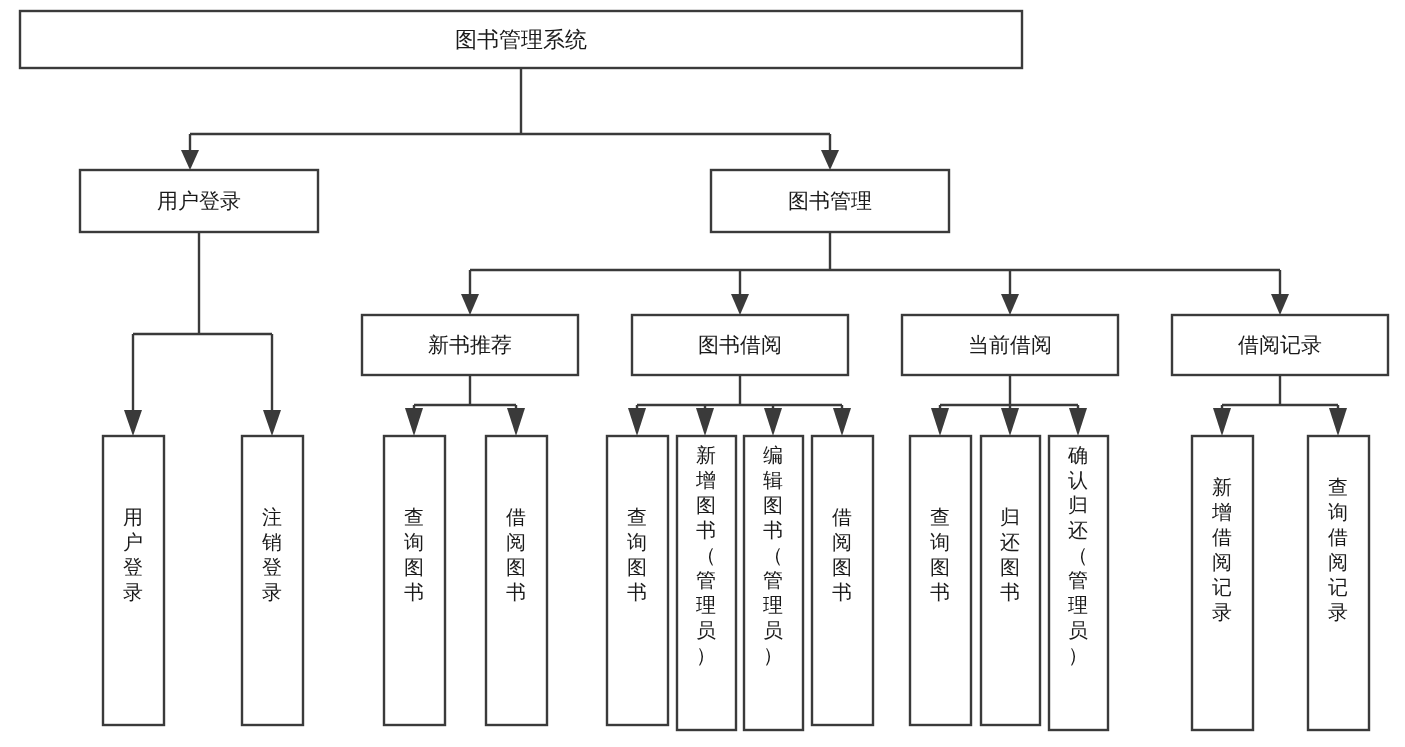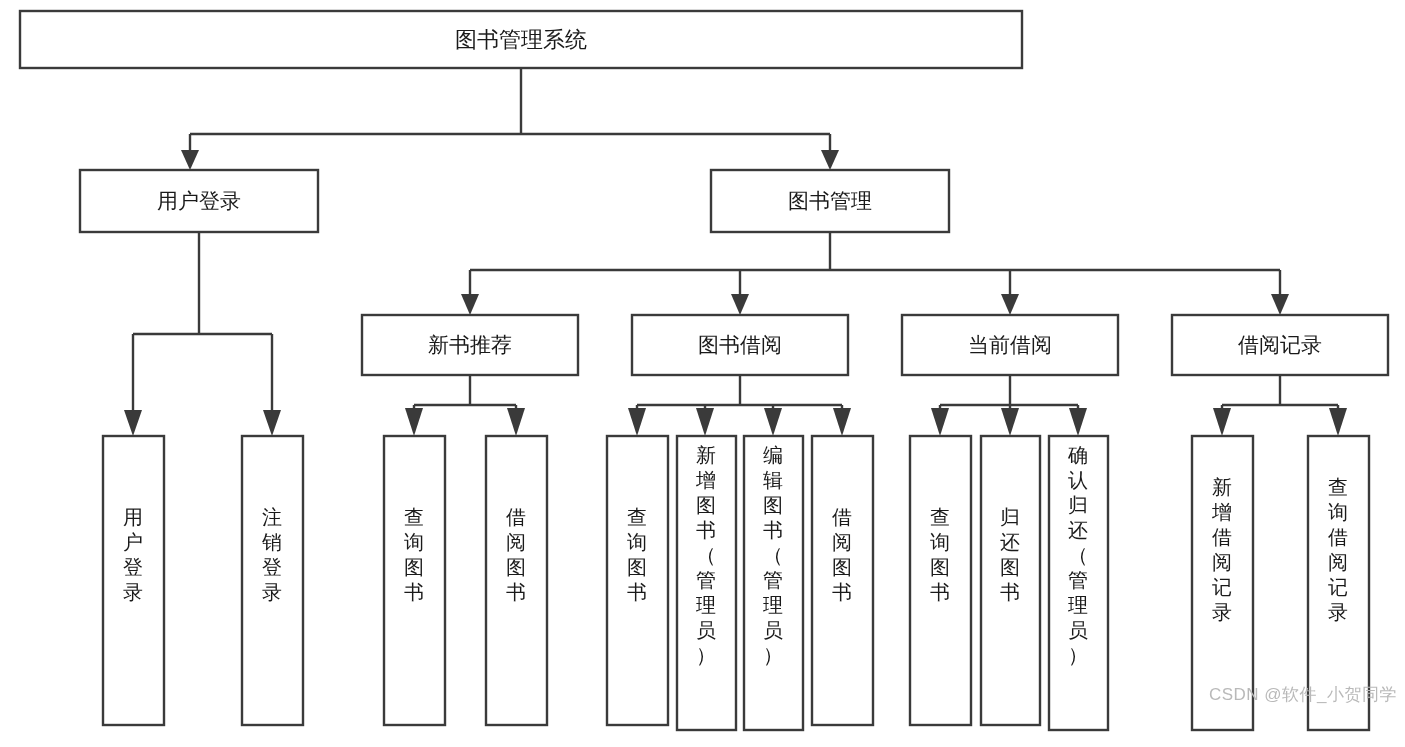--- a/index.html
+++ b/index.html
@@ -214,14 +214,13 @@
       <rect class="node-box" x="1192" y="436" width="61" height="294"></rect>
       <text class="leaf-label vtext" x="1222" y="494"><tspan x="1222" dy="0">新</tspan><tspan x="1222" dy="25">增</tspan><tspan x="1222" dy="25">借</tspan><tspan x="1222" dy="25">阅</tspan><tspan x="1222" dy="25">记</tspan><tspan x="1222" dy="25">录</tspan></text>
     </g>
     <g>
       <rect class="node-box" x="1308" y="436" width="61" height="294"></rect>
       <text class="leaf-label vtext" x="1338" y="494"><tspan x="1338" dy="0">查</tspan><tspan x="1338" dy="25">询</tspan><tspan x="1338" dy="25">借</tspan><tspan x="1338" dy="25">阅</tspan><tspan x="1338" dy="25">记</tspan><tspan x="1338" dy="25">录</tspan></text>
     </g>
 
   </svg>
 
-  <div class="watermark">CSDN @软件_小贺同学</div>
 </div>
 
 </body></html>

